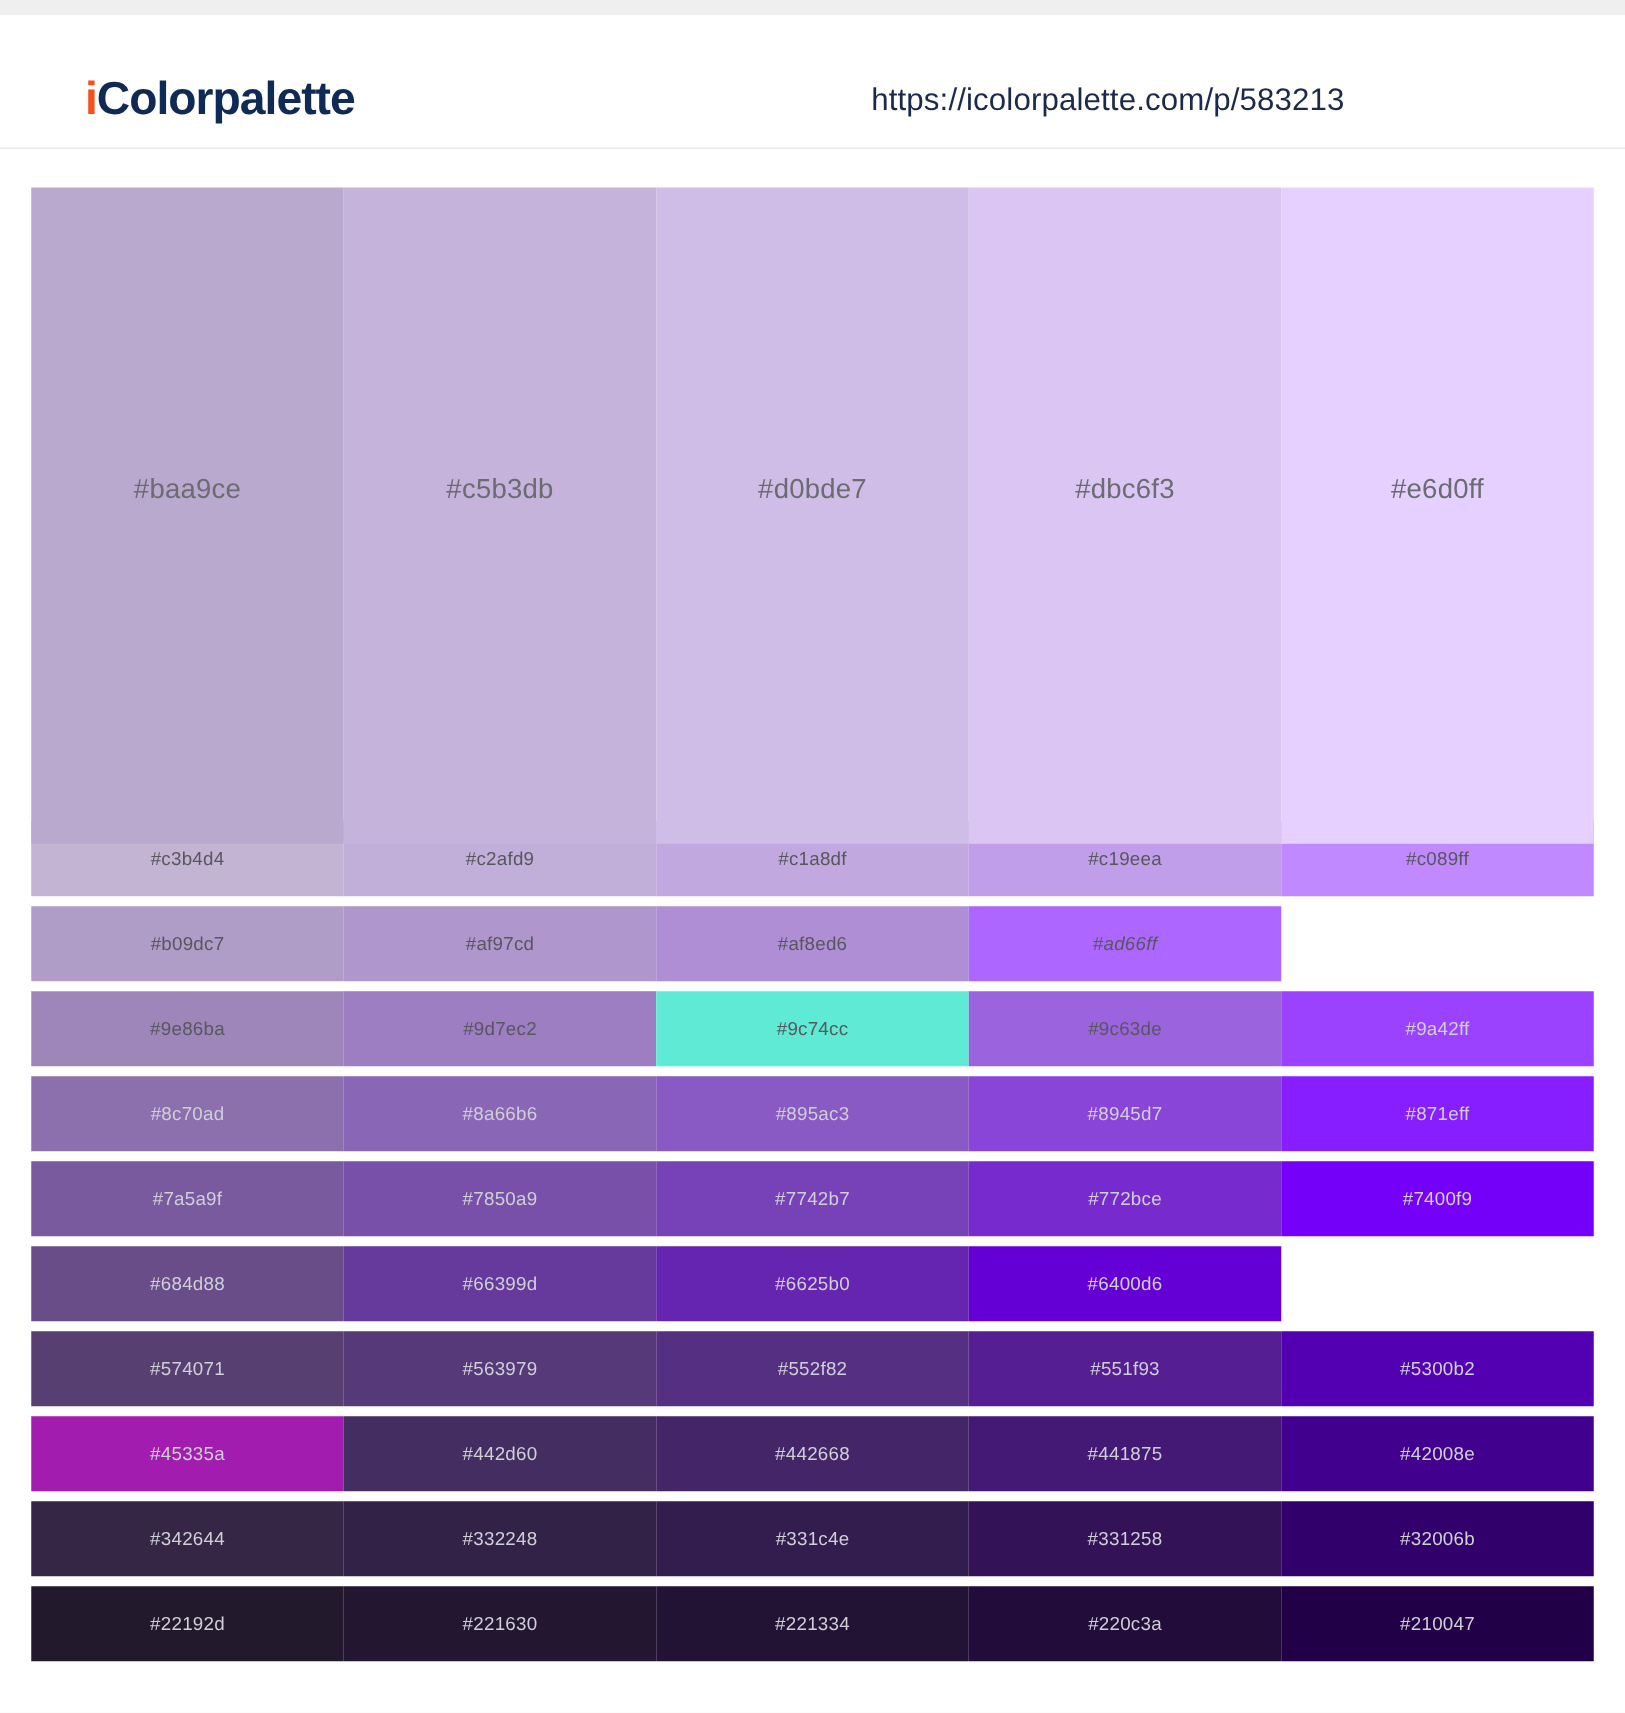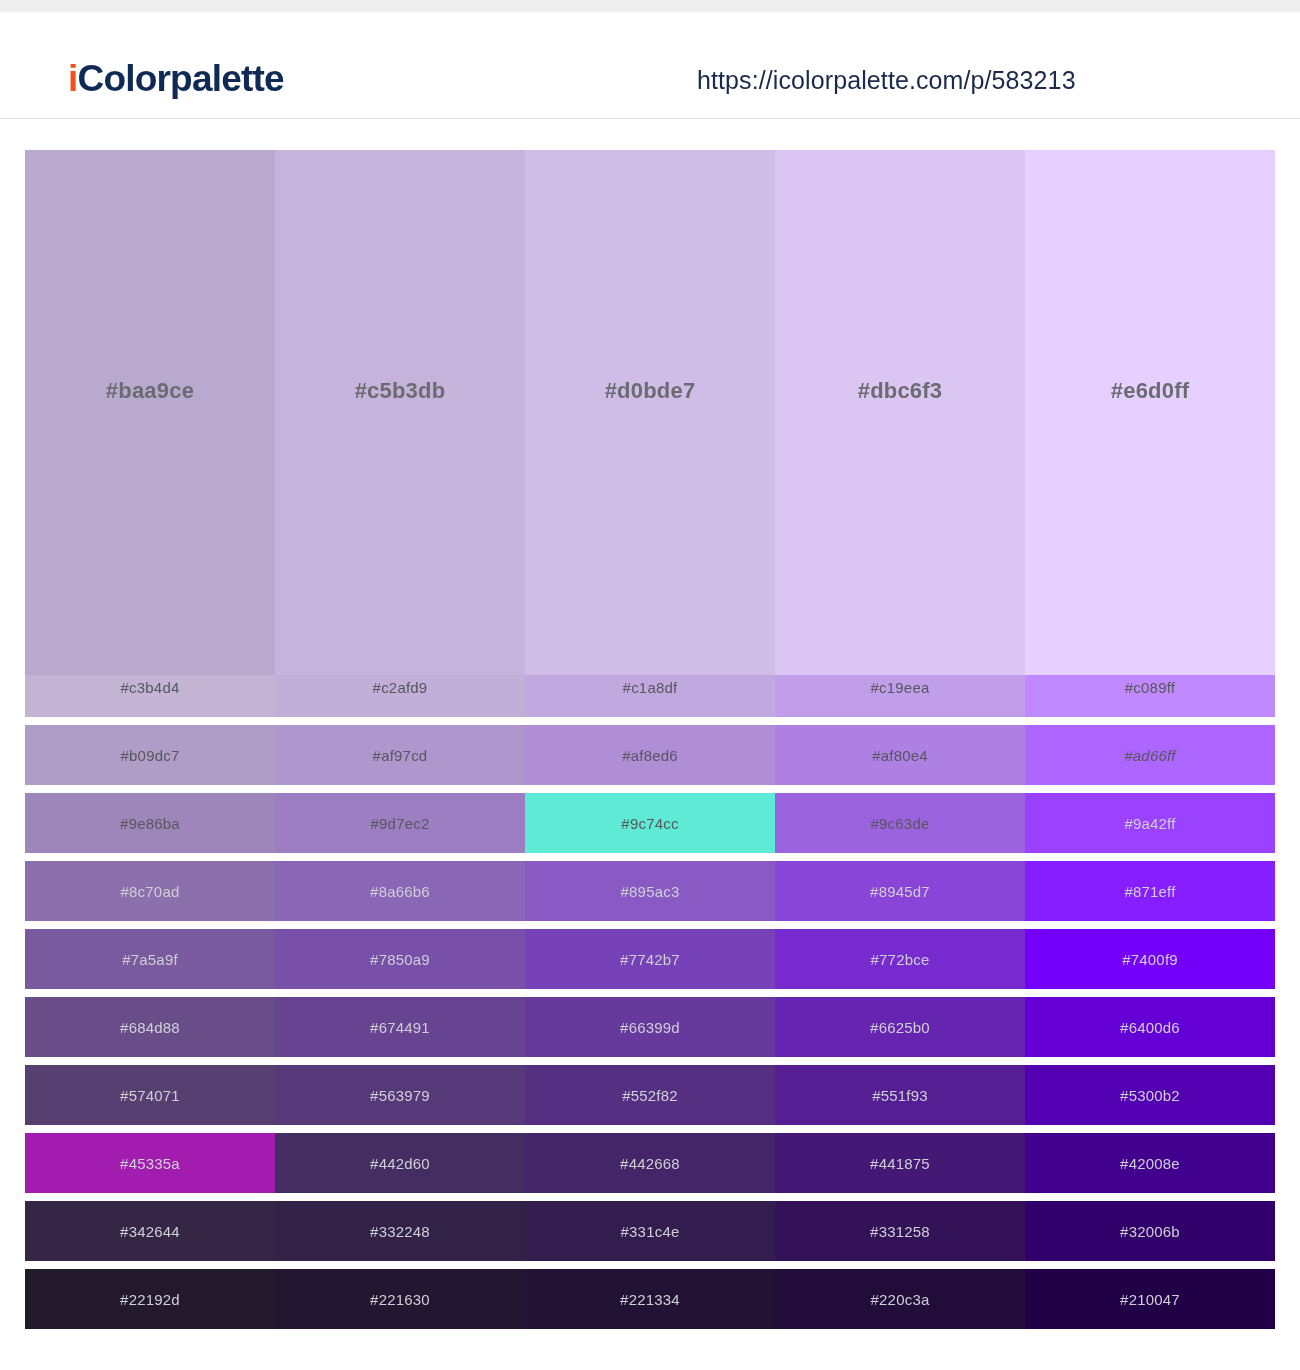--- a/index.html
+++ b/index.html
@@ -70,21 +70,20 @@
   }
   .hero-palette {
     display: flex;
     width: 1250px;
     height: 445px;
   }
   .hero-swatch {
     width: 250px;
     height: 525px;
     position: relative;
-    font-weight: bold;
   }
   .hero-label {
     position: absolute;
     left: 0;
     right: 0;
     top: 228px;
     text-align: center;
     font-size: 22px;
     color: #6b6b72;
     font-family: "Liberation Sans", sans-serif;
@@ -168,21 +167,20 @@
           <div class="shade-cell dark-text" style="background: rgb(195, 180, 212);">#c3b4d4</div>
           <div class="shade-cell dark-text" style="background: rgb(194, 175, 217);">#c2afd9</div>
           <div class="shade-cell dark-text" style="background: rgb(193, 168, 223);">#c1a8df</div>
           <div class="shade-cell dark-text" style="background: rgb(193, 158, 234);">#c19eea</div>
           <div class="shade-cell dark-text" style="background: rgb(192, 137, 255);">#c089ff</div>
         </div>
         <div class="shade-row">
           <div class="shade-cell dark-text" style="background: rgb(176, 157, 199);">#b09dc7</div>
           <div class="shade-cell dark-text" style="background: rgb(175, 151, 205);">#af97cd</div>
           <div class="shade-cell dark-text" style="background: rgb(175, 142, 214);">#af8ed6</div>
-          <div class="shade-cell dark-text" style="background: rgb(175, 128, 228);">#af80e4</div>
           <div class="shade-cell dark-text" style="background: rgb(173, 102, 255); font-style: italic;">#ad66ff</div>
         </div>
         <div class="shade-row">
           <div class="shade-cell dark-text" style="background: rgb(158, 134, 186);">#9e86ba</div>
           <div class="shade-cell dark-text" style="background: rgb(157, 126, 194);">#9d7ec2</div>
           <div class="shade-cell dark-text" style="background: #5eead4;">#9c74cc</div>
           <div class="shade-cell dark-text" style="background: rgb(156, 99, 222);">#9c63de</div>
           <div class="shade-cell light-text" style="background: rgb(154, 66, 255);">#9a42ff</div>
         </div>
         <div class="shade-row">
@@ -194,21 +192,20 @@
         </div>
         <div class="shade-row">
           <div class="shade-cell light-text" style="background: rgb(122, 90, 159);">#7a5a9f</div>
           <div class="shade-cell light-text" style="background: rgb(120, 80, 169);">#7850a9</div>
           <div class="shade-cell light-text" style="background: rgb(119, 66, 183);">#7742b7</div>
           <div class="shade-cell light-text" style="background: rgb(119, 43, 206);">#772bce</div>
           <div class="shade-cell light-text" style="background: rgb(116, 0, 249);">#7400f9</div>
         </div>
         <div class="shade-row">
           <div class="shade-cell light-text" style="background: rgb(104, 77, 136);">#684d88</div>
-          <div class="shade-cell light-text" style="background: rgb(103, 68, 145);">#674491</div>
           <div class="shade-cell light-text" style="background: rgb(102, 57, 157);">#66399d</div>
           <div class="shade-cell light-text" style="background: rgb(102, 37, 176);">#6625b0</div>
           <div class="shade-cell light-text" style="background: rgb(100, 0, 214);">#6400d6</div>
         </div>
         <div class="shade-row">
           <div class="shade-cell light-text" style="background: rgb(87, 64, 113);">#574071</div>
           <div class="shade-cell light-text" style="background: rgb(86, 57, 121);">#563979</div>
           <div class="shade-cell light-text" style="background: rgb(85, 47, 130);">#552f82</div>
           <div class="shade-cell light-text" style="background: rgb(85, 31, 147);">#551f93</div>
           <div class="shade-cell light-text" style="background: rgb(83, 0, 178);">#5300b2</div>

